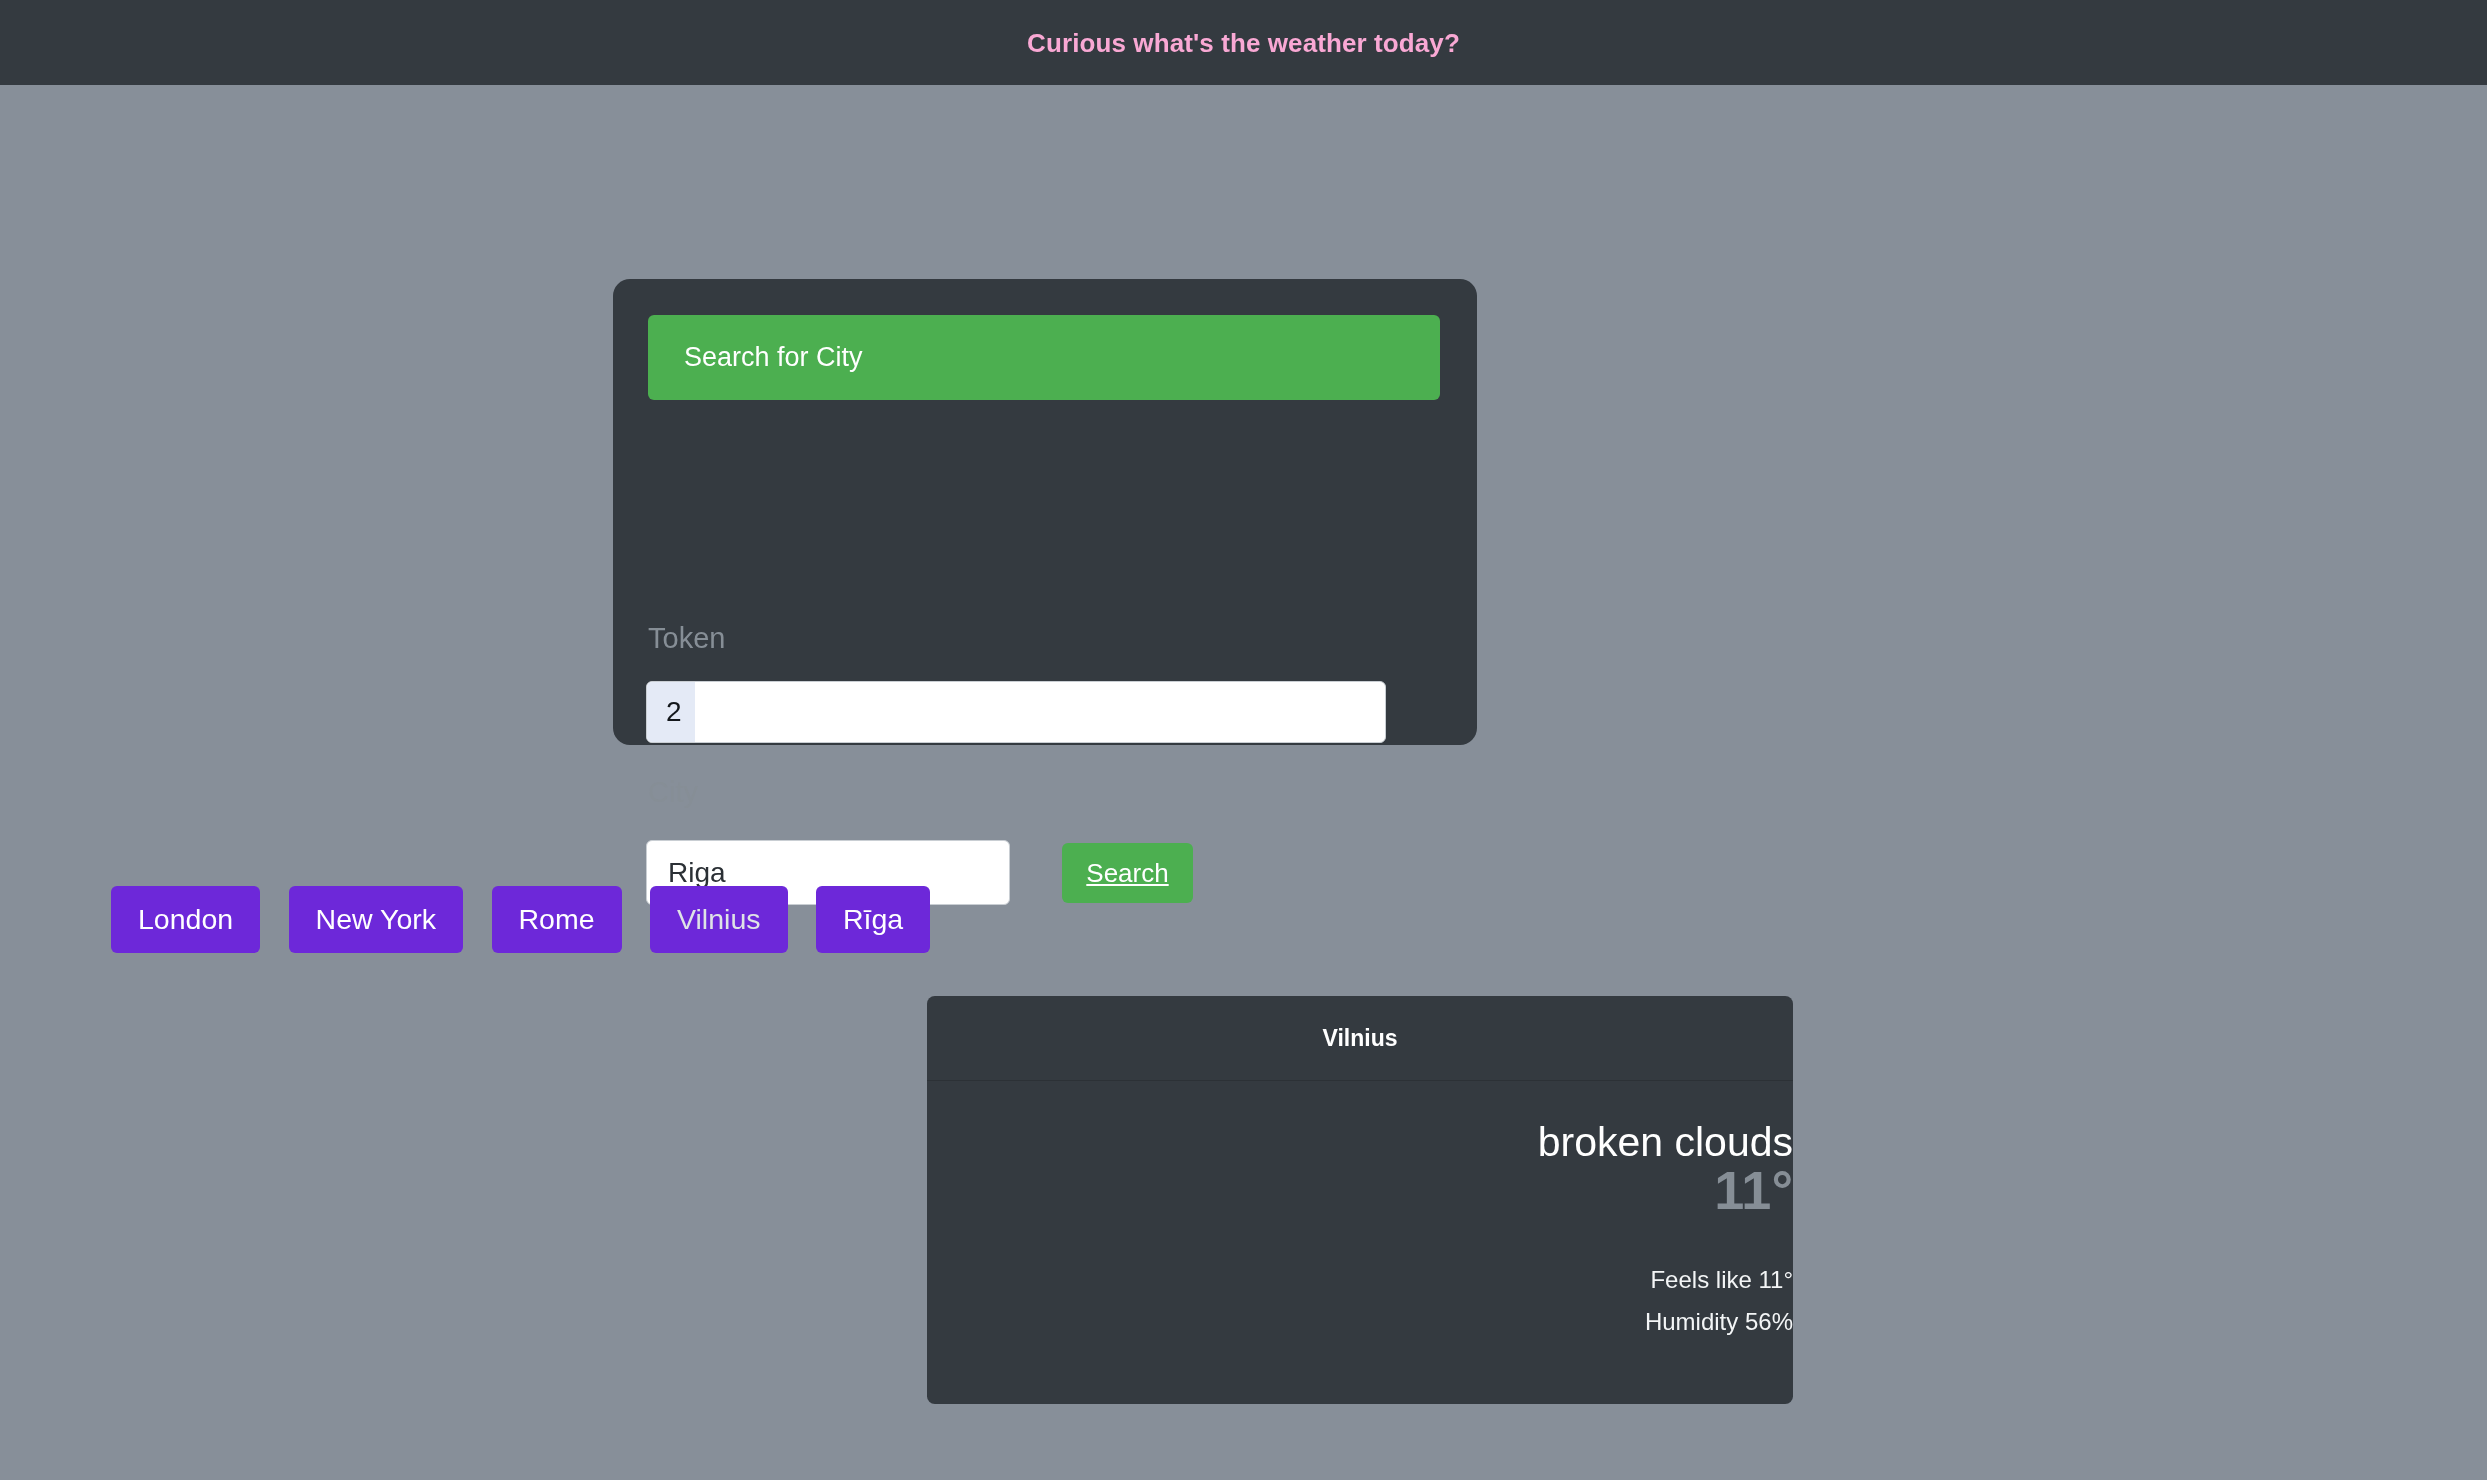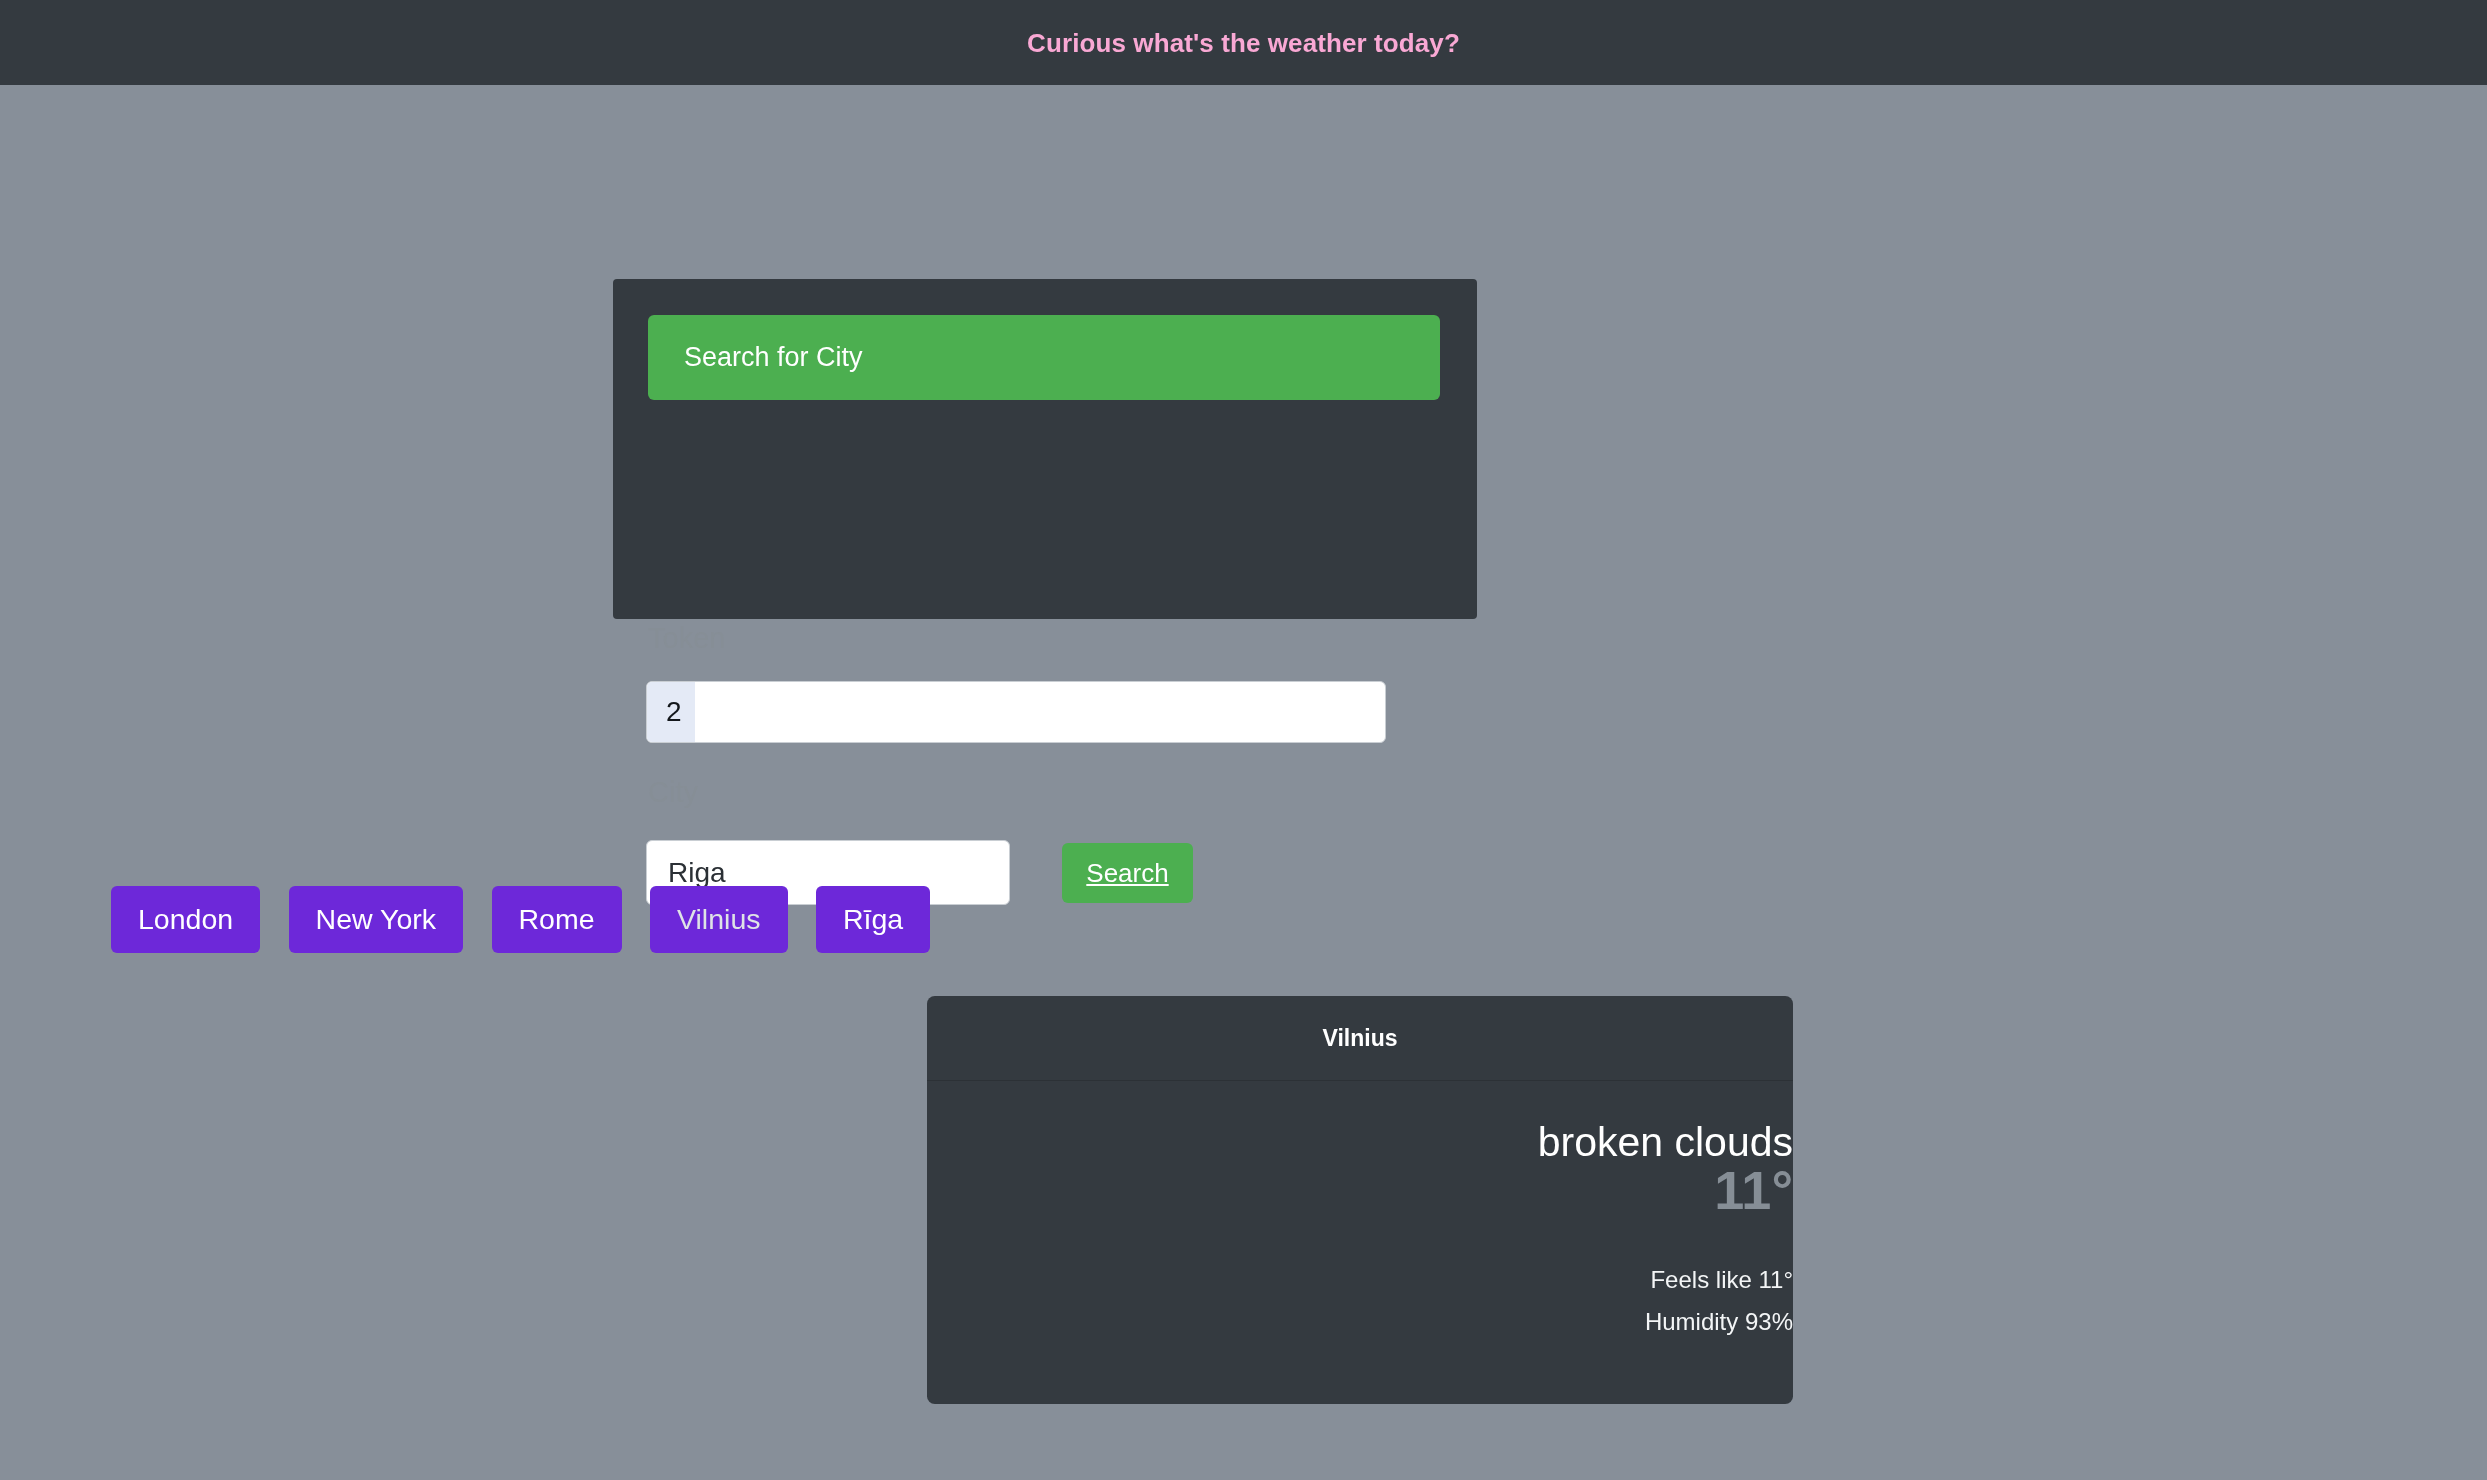--- a/index.html
+++ b/index.html
@@ -36,23 +36,23 @@
     height: 1396px;
     background: #878f99;
   }
 
   
   .search-card {
     position: absolute;
     left: 613px;
     top: 194px;
     width: 864px;
-    height: 340px;
+    height: 466px;
     background: #343a40;
-    border-radius: 4px;
+    border-radius: 17px;
   }
   .search-banner {
     position: absolute;
     left: 35px;
     top: 36px;
     width: 792px;
     height: 85px;
     background: #4caf50;
     background: #4fa css-fallback;
     border-radius: 6px;
@@ -253,18 +253,18 @@
   </nav>
 
   <section class="weather-card">
     <div class="weather-card-header">
       <span class="weather-card-city">Vilnius</span>
     </div>
     <div class="weather-card-body">
       <div class="weather-condition">broken clouds</div>
       <div class="weather-temp">11°</div>
       <div class="weather-detail feels">Feels like 11°</div>
-      <div class="weather-detail humidity">Humidity 93%</div>
+      <div class="weather-detail humidity">Humidity 56%</div>
     </div>
   </section>
 
 </main>
 
 
 </body></html>

